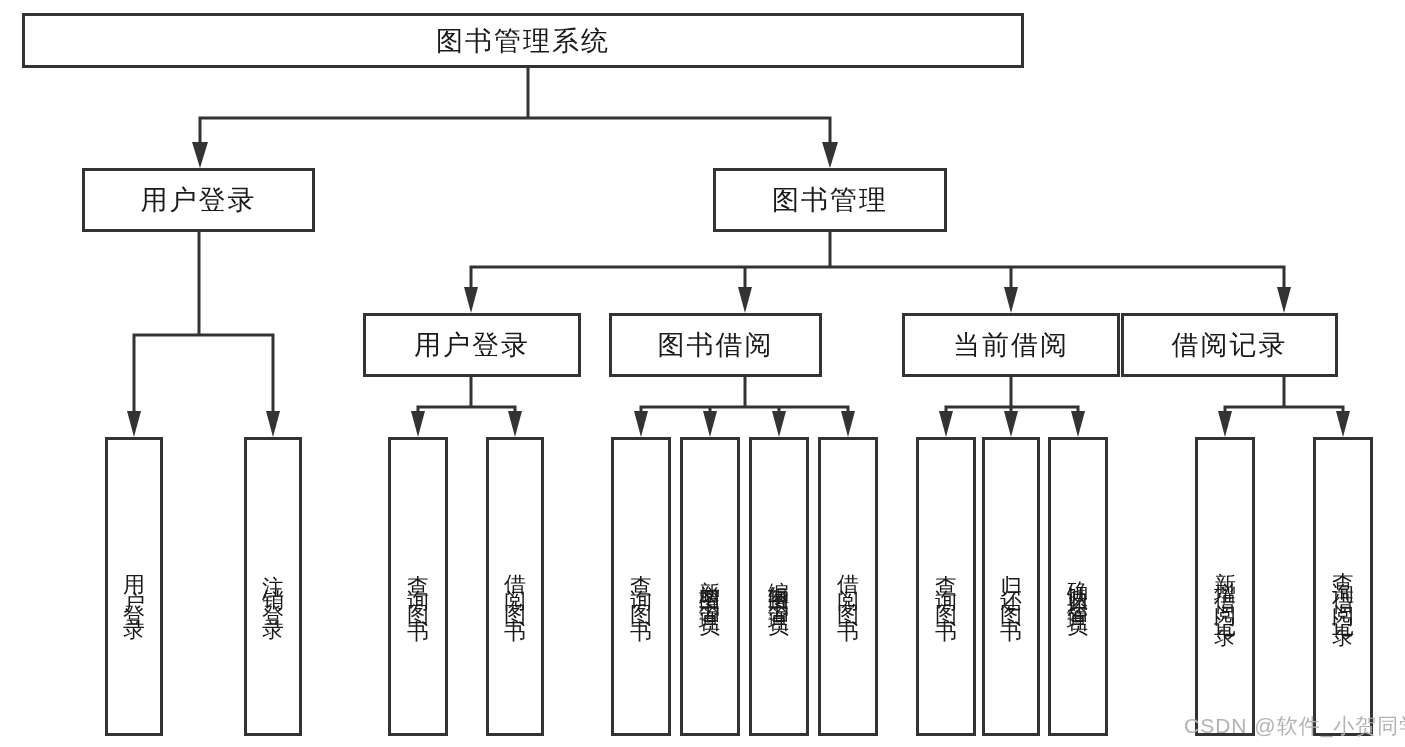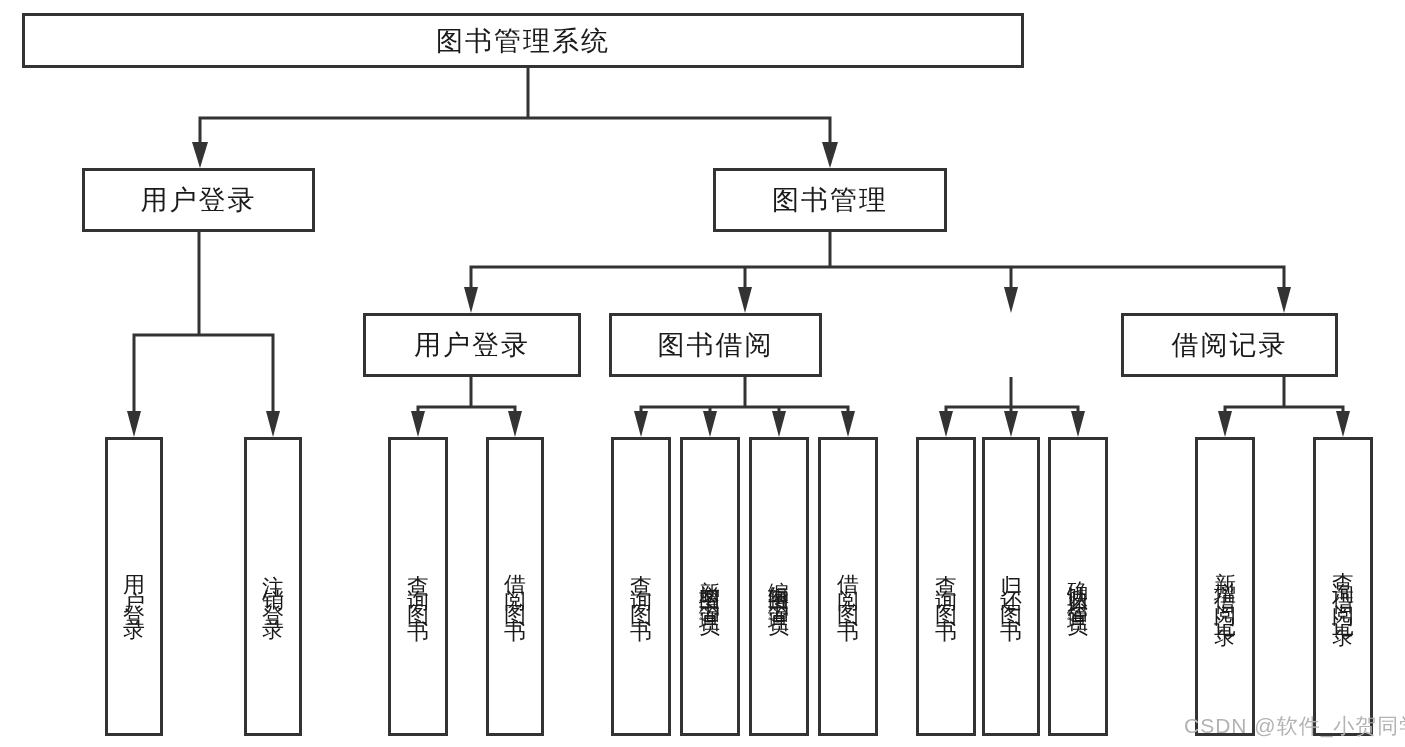--- a/index.html
+++ b/index.html
@@ -134,20 +134,21 @@
     </g>
   </svg>
 
   <div class="node" style="left:22px; top:13px; width:1002px; height:55px;">图书管理系统</div>
 
   <div class="node" style="left:82px; top:168px; width:233px; height:64px;">用户登录</div>
   <div class="node" style="left:713px; top:168px; width:234px; height:64px;">图书管理</div>
 
   <div class="node" style="left:363px; top:313px; width:218px; height:64px;">用户登录</div>
   <div class="node" style="left:609px; top:313px; width:213px; height:64px;">图书借阅</div>
+  <div class="node" style="left:902px; top:313px; width:218px; height:64px;">当前借阅</div>
   <div class="node" style="left:1121px; top:313px; width:217px; height:64px;">借阅记录</div>
 
   <div class="leaf" style="left:105px; width:58px;">
     <span class="vtext wide">用户登录</span>
   </div>
   <div class="leaf" style="left:244px; width:58px;">
     <span class="vtext wide">注销登录</span>
   </div>
 
   <div class="leaf" style="left:388px; width:60px;">

